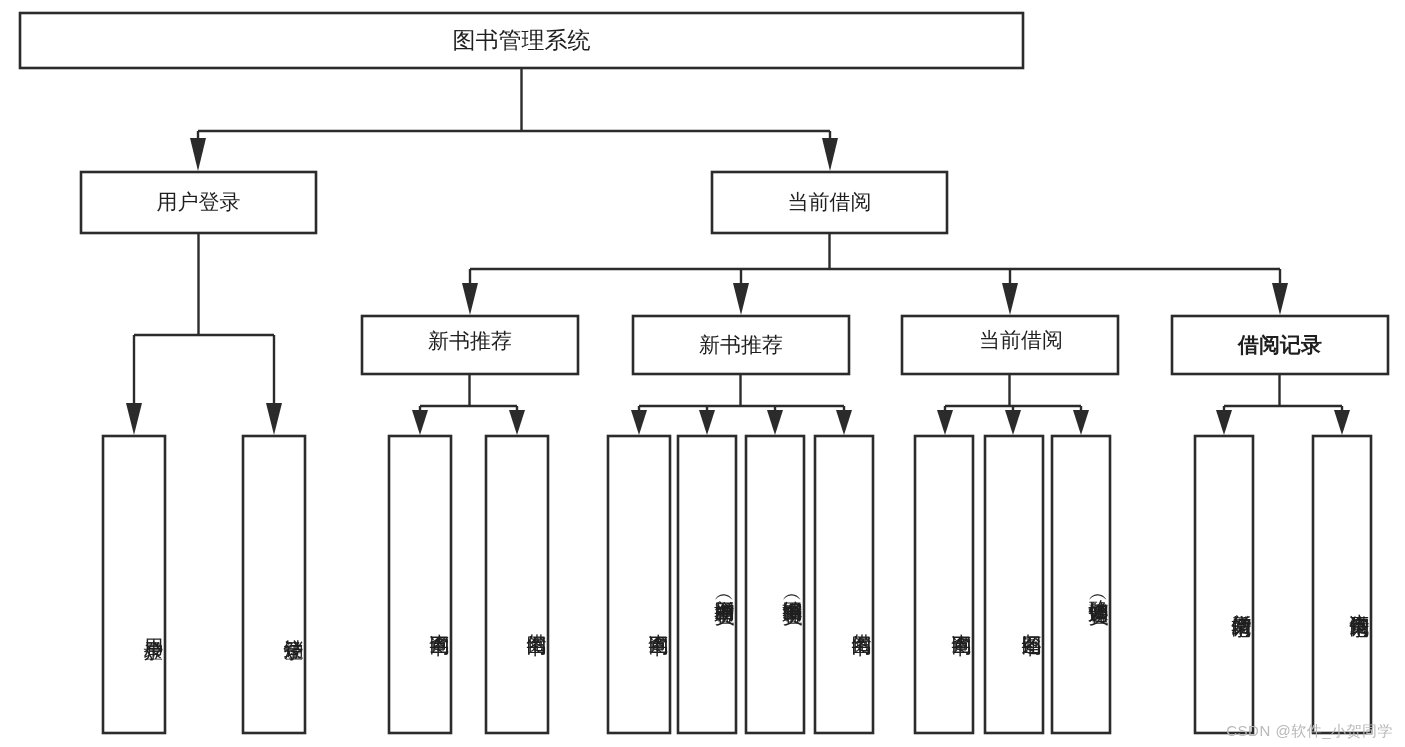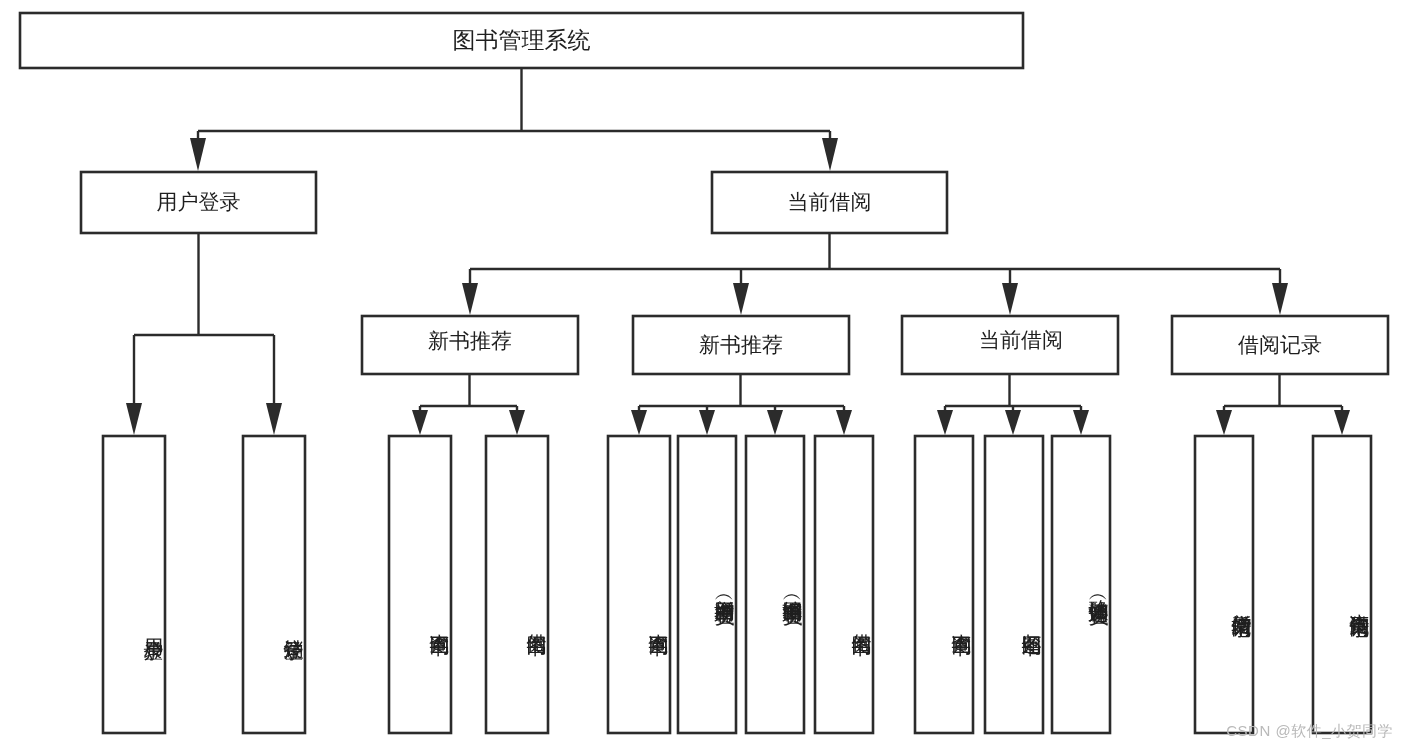--- a/index.html
+++ b/index.html
@@ -183,21 +183,21 @@
   </svg>
 
   <div class="node-label horizontal" style="left:20px; top:13px; width:1003px; height:55px; font-size:23px;">图书管理系统</div>
 
   <div class="node-label horizontal" style="left:81px; top:172px; width:235px; height:61px;">用户登录</div>
   <div class="node-label horizontal" style="left:712px; top:172px; width:235px; height:61px;">当前借阅</div>
 
   <div class="node-label horizontal" style="left:362px; top:316px; width:216px; height:50px;">新书推荐</div>
   <div class="node-label horizontal" style="left:633px; top:316px; width:216px; height:58px;">新书推荐</div>
   <div class="node-label horizontal" style="left:902px; top:316px; width:216px; height:48px;padding-left:11px;">当前借阅</div>
-  <div class="node-label horizontal" style="left:1172px; top:316px; width:216px; height:58px;">借阅记录</div>
+  <div class="node-label horizontal" style="left:1172px; top:316px; width:216px; height:58px;font-weight:bold;">借阅记录</div>
 
   <div class="node-label vertical" style="left:103px; top:436px; width:62px; height:297px; padding-top:80px;">用户登录</div>
   <div class="node-label vertical" style="left:243px; top:436px; width:62px; height:297px; padding-top:80px;">注销登录</div>
 
   <div class="node-label vertical" style="left:389px; top:436px; width:62px; height:297px; padding-top:70px;">查询图书</div>
   <div class="node-label vertical" style="left:486px; top:436px; width:62px; height:297px; padding-top:70px;">借阅图书</div>
 
   <div class="node-label vertical" style="left:608px; top:436px; width:62px; height:297px; padding-top:70px;">查询图书</div>
   <div class="node-label vertical" style="left:678px; top:436px; width:58px; height:297px; padding-top:8px;">新增图书（管理员）</div>
   <div class="node-label vertical" style="left:746px; top:436px; width:58px; height:297px; padding-top:8px;">编辑图书（管理员）</div>

